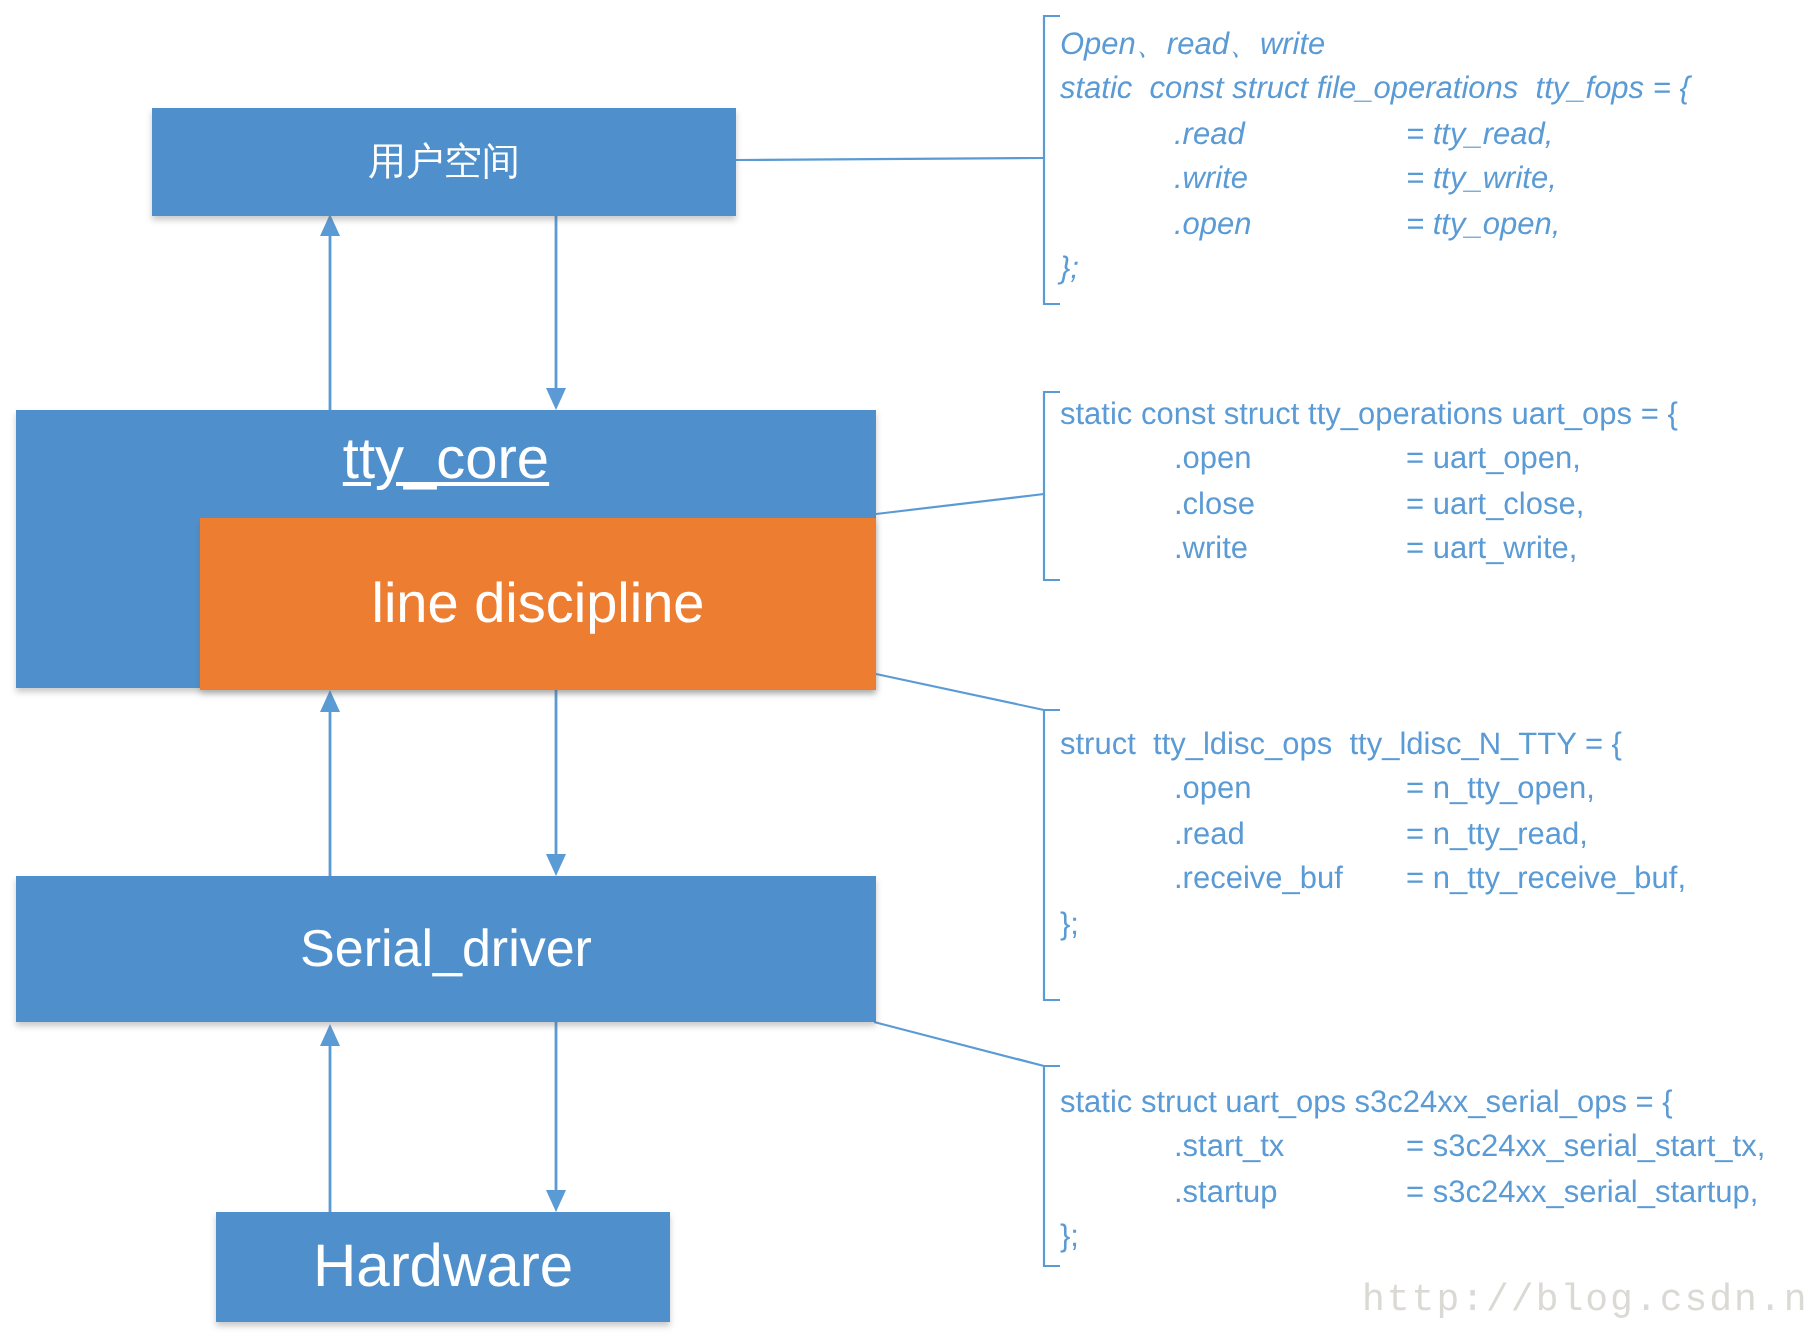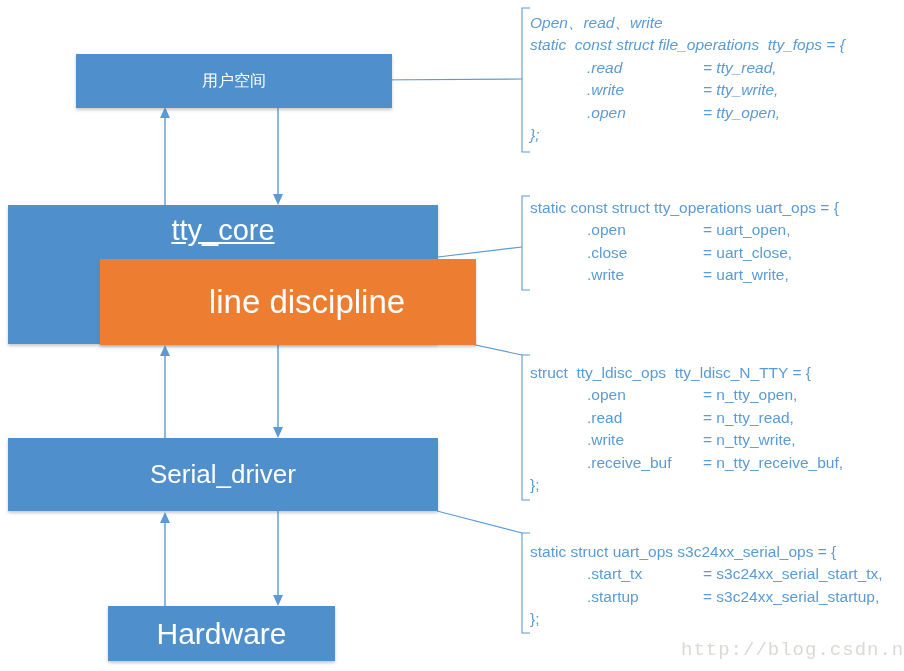--- a/index.html
+++ b/index.html
@@ -12,24 +12,24 @@
   svg.layer .conn{stroke-width:1.1;}
   svg.layer .arrowline{stroke-width:1.4;}
   svg.layer polygon{fill:var(--line-blue);stroke:none;}
   .box{
     position:absolute;color:var(--box-text);
     display:flex;align-items:center;justify-content:center;
     box-shadow:0 2px 3px rgba(100,100,100,0.35);
   }
   .blue{background:var(--box-blue);}
   .orange{background:var(--box-orange);}
-  #box-user-space{left:76px;top:54px;width:316px;height:54px;font-size:16px;}
+  #box-user-space{left:76px;top:54px;width:292px;height:54px;font-size:19px;}
   #box-tty-core{left:8px;top:205px;width:430px;height:139px;align-items:flex-start;font-size:29px;}
   #box-tty-core .lbl{margin-top:9px;text-decoration:underline;}
-  #box-line-discipline{left:100px;top:259px;width:338px;height:86px;font-size:33px;padding-left:38px;}
+  #box-line-discipline{left:100px;top:259px;width:338px;height:86px;font-size:28px;}
   #box-serial-driver{left:8px;top:438px;width:430px;height:73px;font-size:26px;justify-content:center;}
   #box-hardware{left:108px;top:606px;width:227px;height:55px;font-size:30px;}
   .code-block{
     position:absolute;left:530px;color:var(--code-text);
     font-size:15.5px;
   }
   .code-line{white-space:pre;line-height:22.4px;height:22.4px;}
   .code-line .field{display:inline-block;margin-left:57px;width:116px;}
   #code-block-0{top:12px;font-style:italic;}
   #code-block-1{top:197px;}
@@ -105,21 +105,20 @@
   <div class="code-block" id="code-block-1">
       <div class="code-line">static const struct tty_operations uart_ops = {</div>
       <div class="code-line"><span class="field">.open</span><span class="value">= uart_open,</span></div>
       <div class="code-line"><span class="field">.close</span><span class="value">= uart_close,</span></div>
       <div class="code-line"><span class="field">.write</span><span class="value">= uart_write,</span></div>
     </div>
   <div class="code-block" id="code-block-2">
       <div class="code-line">struct  tty_ldisc_ops  tty_ldisc_N_TTY = {</div>
       <div class="code-line"><span class="field">.open</span><span class="value">= n_tty_open,</span></div>
       <div class="code-line"><span class="field">.read</span><span class="value">= n_tty_read,</span></div>
-      <div class="code-line"><span class="field">.write</span><span class="value">= n_tty_write,</span></div>
       <div class="code-line"><span class="field">.receive_buf</span><span class="value">= n_tty_receive_buf,</span></div>
       <div class="code-line">};</div>
     </div>
   <div class="code-block" id="code-block-3">
       <div class="code-line">static struct uart_ops s3c24xx_serial_ops = {</div>
       <div class="code-line"><span class="field">.start_tx</span><span class="value">= s3c24xx_serial_start_tx,</span></div>
       <div class="code-line"><span class="field">.startup</span><span class="value">= s3c24xx_serial_startup,</span></div>
       <div class="code-line">};</div>
     </div>
 

